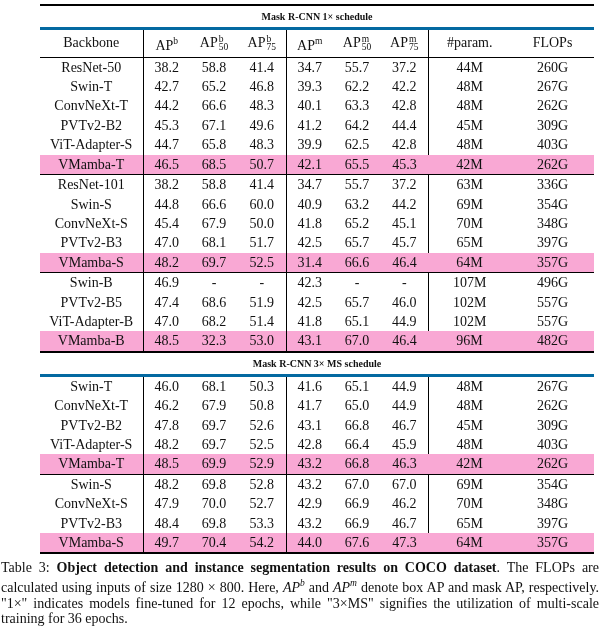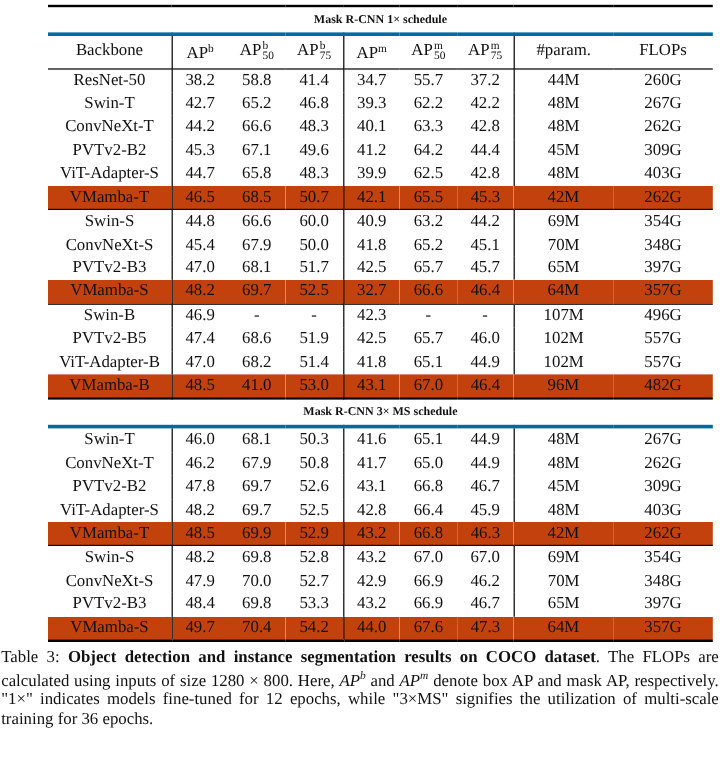--- a/index.html
+++ b/index.html
@@ -35,21 +35,21 @@
     border-bottom:3px solid #0369a1;
   }
   tr.header-row td {
     height:22px;
     line-height:22px;
     border-bottom:1px solid #000;
   }
   td.vr { border-right:1px solid #000; }
   tr.block-end td { border-bottom:1px solid #000; }
   tr.table-end td { border-bottom:2px solid #000; }
-  tr.hl td { background:#c2410c; }
+  tr.hl td { background:#f9a8d4; }
 
   
   .apstack { display:inline-block; vertical-align:-3px; text-align:left; margin-left:1px; }
   .apstack .s { display:block; font-size:9.5px; line-height:8.5px; }
   sup.m { font-size:9.5px; }
 
   .caption {
     margin-top:6px;
     padding:0 1px;
     font-size:14px;
@@ -151,20 +151,31 @@
           <td>46.5</td>
           <td>68.5</td>
           <td class="vr">50.7</td>
           <td>42.1</td>
           <td>65.5</td>
           <td>45.3</td>
           <td>42M</td>
           <td>262G</td>
         </tr>
         <tr class="">
+          <td class="vr">ResNet-101</td>
+          <td>38.2</td>
+          <td>58.8</td>
+          <td class="vr">41.4</td>
+          <td>34.7</td>
+          <td>55.7</td>
+          <td class="vr">37.2</td>
+          <td>63M</td>
+          <td>336G</td>
+        </tr>
+        <tr class="">
           <td class="vr">Swin-S</td>
           <td>44.8</td>
           <td>66.6</td>
           <td class="vr">60.0</td>
           <td>40.9</td>
           <td>63.2</td>
           <td class="vr">44.2</td>
           <td>69M</td>
           <td>354G</td>
         </tr>
@@ -188,21 +199,21 @@
           <td>65.7</td>
           <td class="vr">45.7</td>
           <td>65M</td>
           <td>397G</td>
         </tr>
         <tr class="hl block-end">
           <td class="vr">VMamba-S</td>
           <td>48.2</td>
           <td>69.7</td>
           <td class="vr">52.5</td>
-          <td>32.7</td>
+          <td>31.4</td>
           <td>66.6</td>
           <td>46.4</td>
           <td>64M</td>
           <td>357G</td>
         </tr>
         <tr class="">
           <td class="vr">Swin-B</td>
           <td>46.9</td>
           <td>-</td>
           <td class="vr">-</td>
@@ -230,21 +241,21 @@
           <td class="vr">51.4</td>
           <td>41.8</td>
           <td>65.1</td>
           <td class="vr">44.9</td>
           <td>102M</td>
           <td>557G</td>
         </tr>
         <tr class="hl block-end">
           <td class="vr">VMamba-B</td>
           <td>48.5</td>
-          <td>41.0</td>
+          <td>32.3</td>
           <td class="vr">53.0</td>
           <td>43.1</td>
           <td>67.0</td>
           <td>46.4</td>
           <td>96M</td>
           <td>482G</td>
         </tr>
         <tr class="title-row">
           <td colspan="9">Mask R-CNN 3× MS schedule</td>
         </tr>

